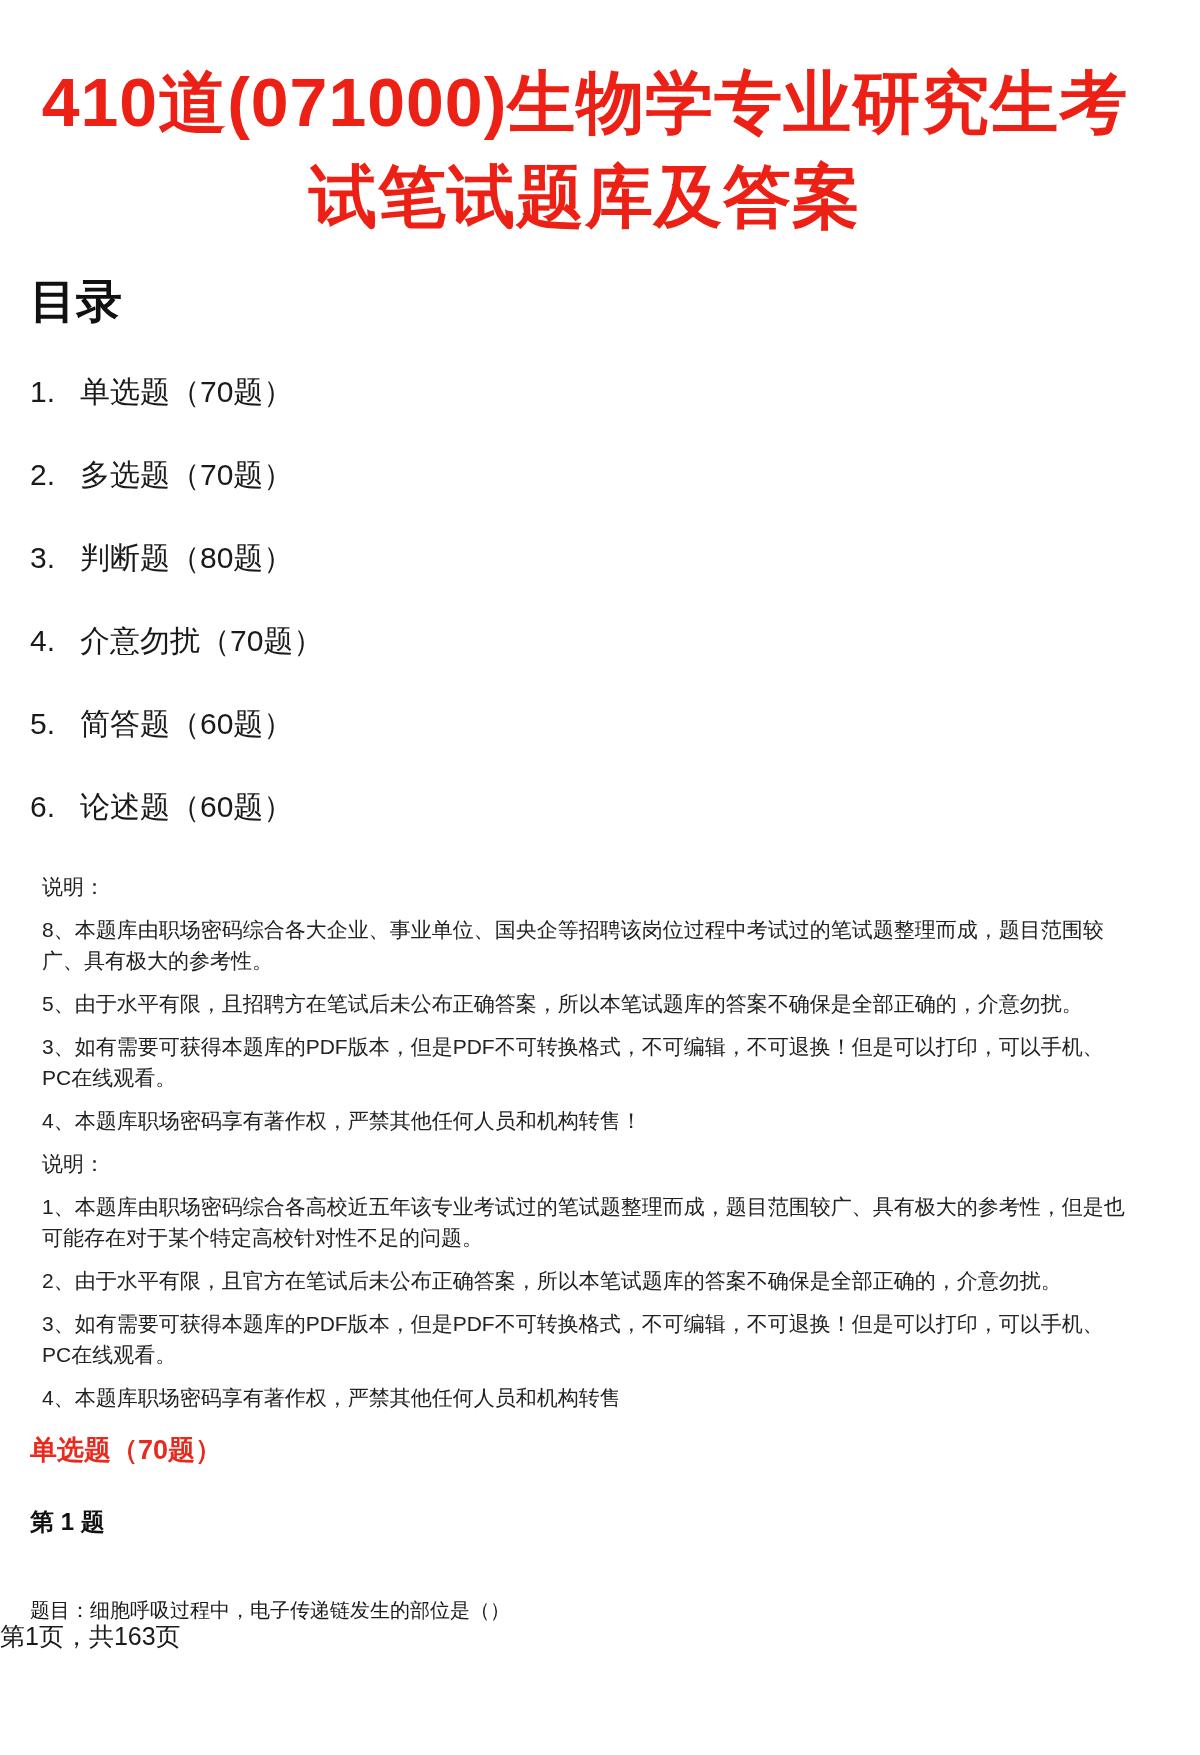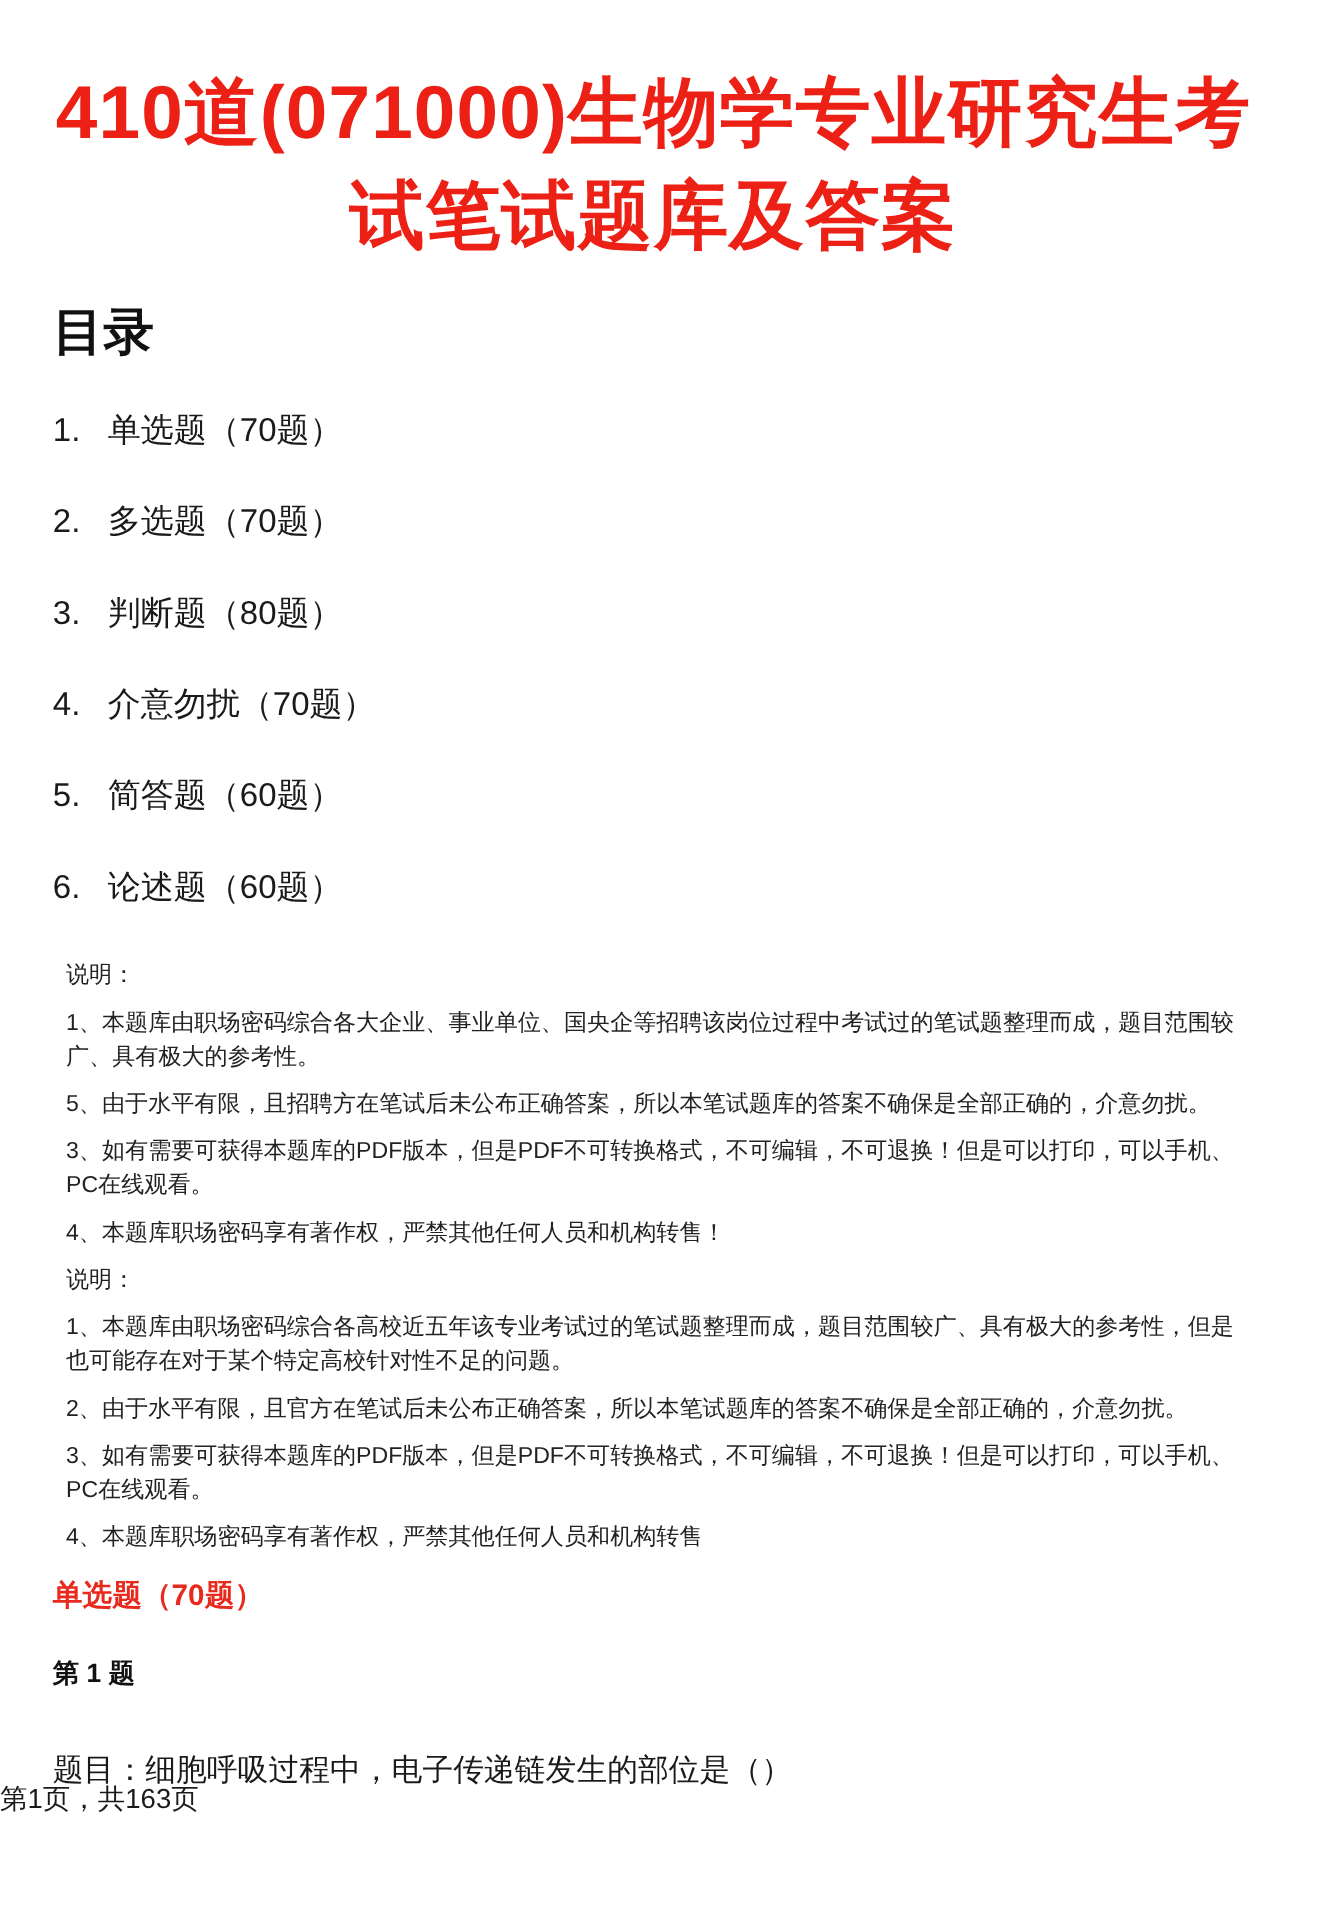--- a/index.html
+++ b/index.html
@@ -8,21 +8,21 @@
     font-family: "Liberation Sans", "DejaVu Sans", sans-serif;
     color: #141414;
   }
   .page {
     position: relative;
     width: 1200px;
     height: 1679px;
     margin: 0 auto;
     background: #ffffff;
     overflow: hidden;
-    padding: 55px 60px 0 48px;
+    padding: 55px 60px 0 30px;
   }
   .doc-title {
     color: #ec2015;
     font-size: 68px;
     line-height: 94px;
     font-weight: 800;
     text-align: center;
     letter-spacing: 1px;
   }
   .toc-heading {
@@ -64,24 +64,23 @@
   }
   .question-number {
     margin-top: 40px;
     font-size: 24px;
     line-height: 30px;
     font-weight: 800;
     color: #111111;
   }
   .question-text {
     margin-top: 58px;
-    font-size: 28px;
+    font-size: 20px;
     line-height: 30px;
     color: #1a1a1a;
-    font-family: Liberation Serif, serif;
   }
   .page-footer {
     position: absolute;
     bottom: 28px;
     left: 0;
     width: 100%;
     font-size: 25px;
     line-height: 30px;
     color: #1a1a1a;
   }
@@ -117,21 +116,21 @@
       <span>简答题（60题）</span>
     </li>
     <li class="toc-item">
       <span class="toc-num">6.</span>
       <span>论述题（60题）</span>
     </li>
   </ol>
 
   <div class="notes">
     <p class="note-line">说明：</p>
-    <p class="note-line">1、本题库由职场密码综合各大企业、事业单位、国央企等招聘该岗位过程中考试过的笔试题整理而成，题目范围较广、具有极大的参考性。</p>
+    <p class="note-line">8、本题库由职场密码综合各大企业、事业单位、国央企等招聘该岗位过程中考试过的笔试题整理而成，题目范围较广、具有极大的参考性。</p>
     <p class="note-line">5、由于水平有限，且招聘方在笔试后未公布正确答案，所以本笔试题库的答案不确保是全部正确的，介意勿扰。</p>
     <p class="note-line">3、如有需要可获得本题库的PDF版本，但是PDF不可转换格式，不可编辑，不可退换！但是可以打印，可以手机、PC在线观看。</p>
     <p class="note-line">4、本题库职场密码享有著作权，严禁其他任何人员和机构转售！</p>
   </div>
 
   <div class="notes">
     <p class="note-line">说明：</p>
     <p class="note-line">1、本题库由职场密码综合各高校近五年该专业考试过的笔试题整理而成，题目范围较广、具有极大的参考性，但是也可能存在对于某个特定高校针对性不足的问题。</p>
     <p class="note-line">2、由于水平有限，且官方在笔试后未公布正确答案，所以本笔试题库的答案不确保是全部正确的，介意勿扰。</p>
     <p class="note-line">3、如有需要可获得本题库的PDF版本，但是PDF不可转换格式，不可编辑，不可退换！但是可以打印，可以手机、PC在线观看。</p>

